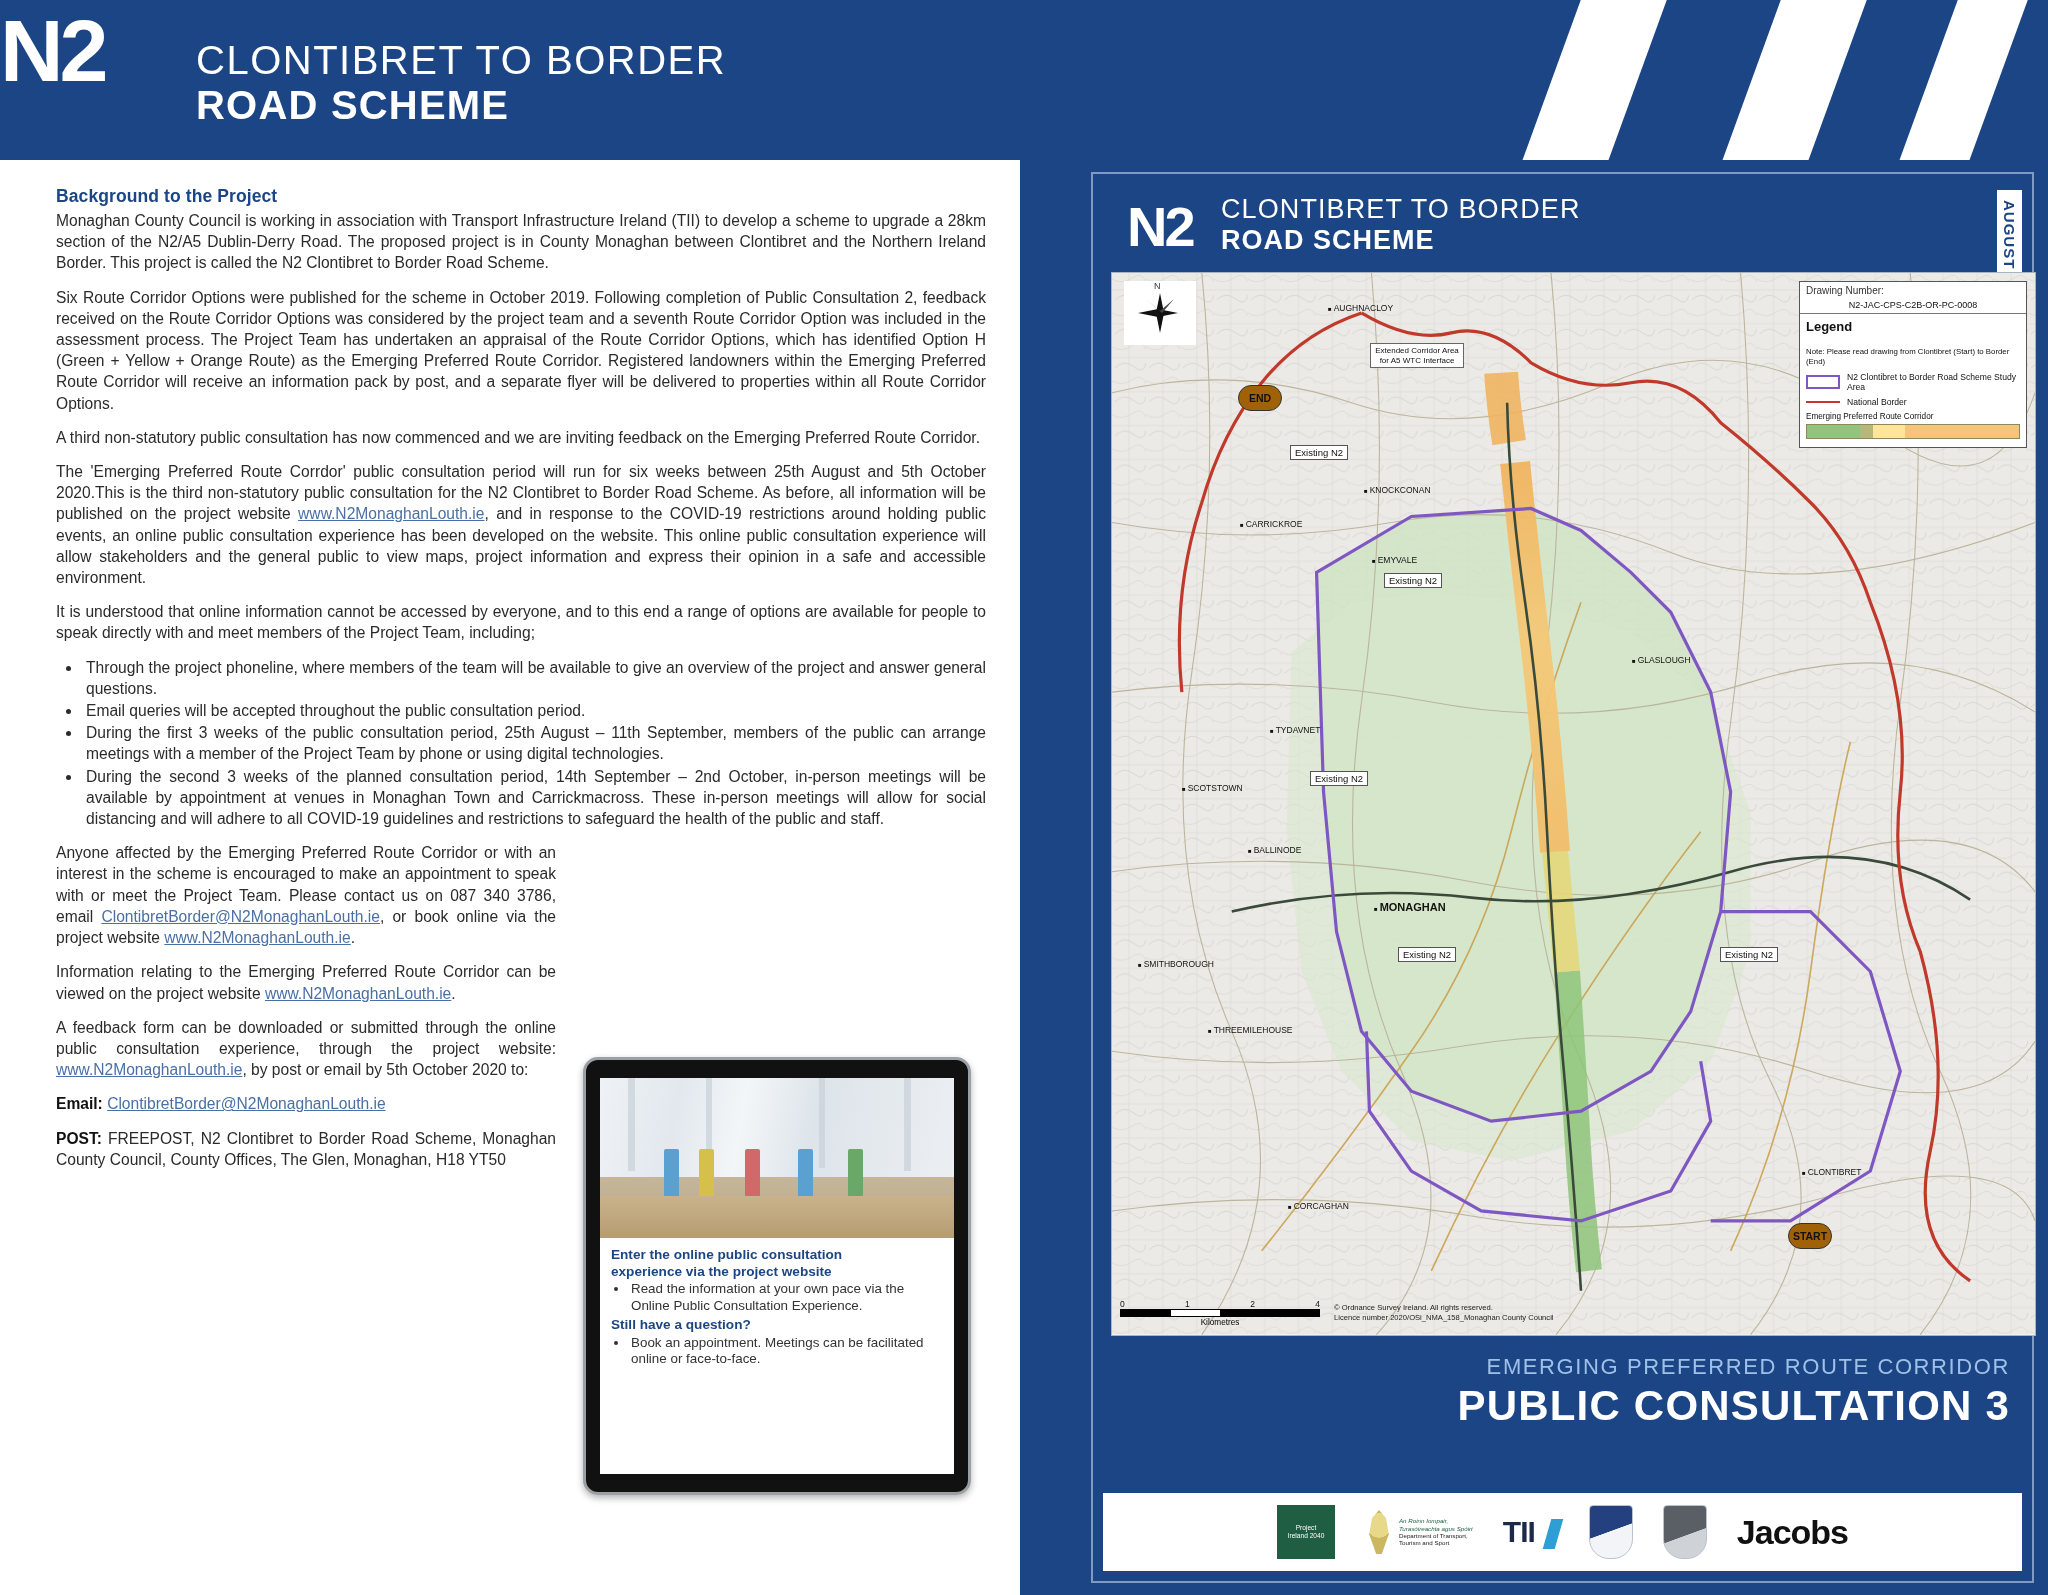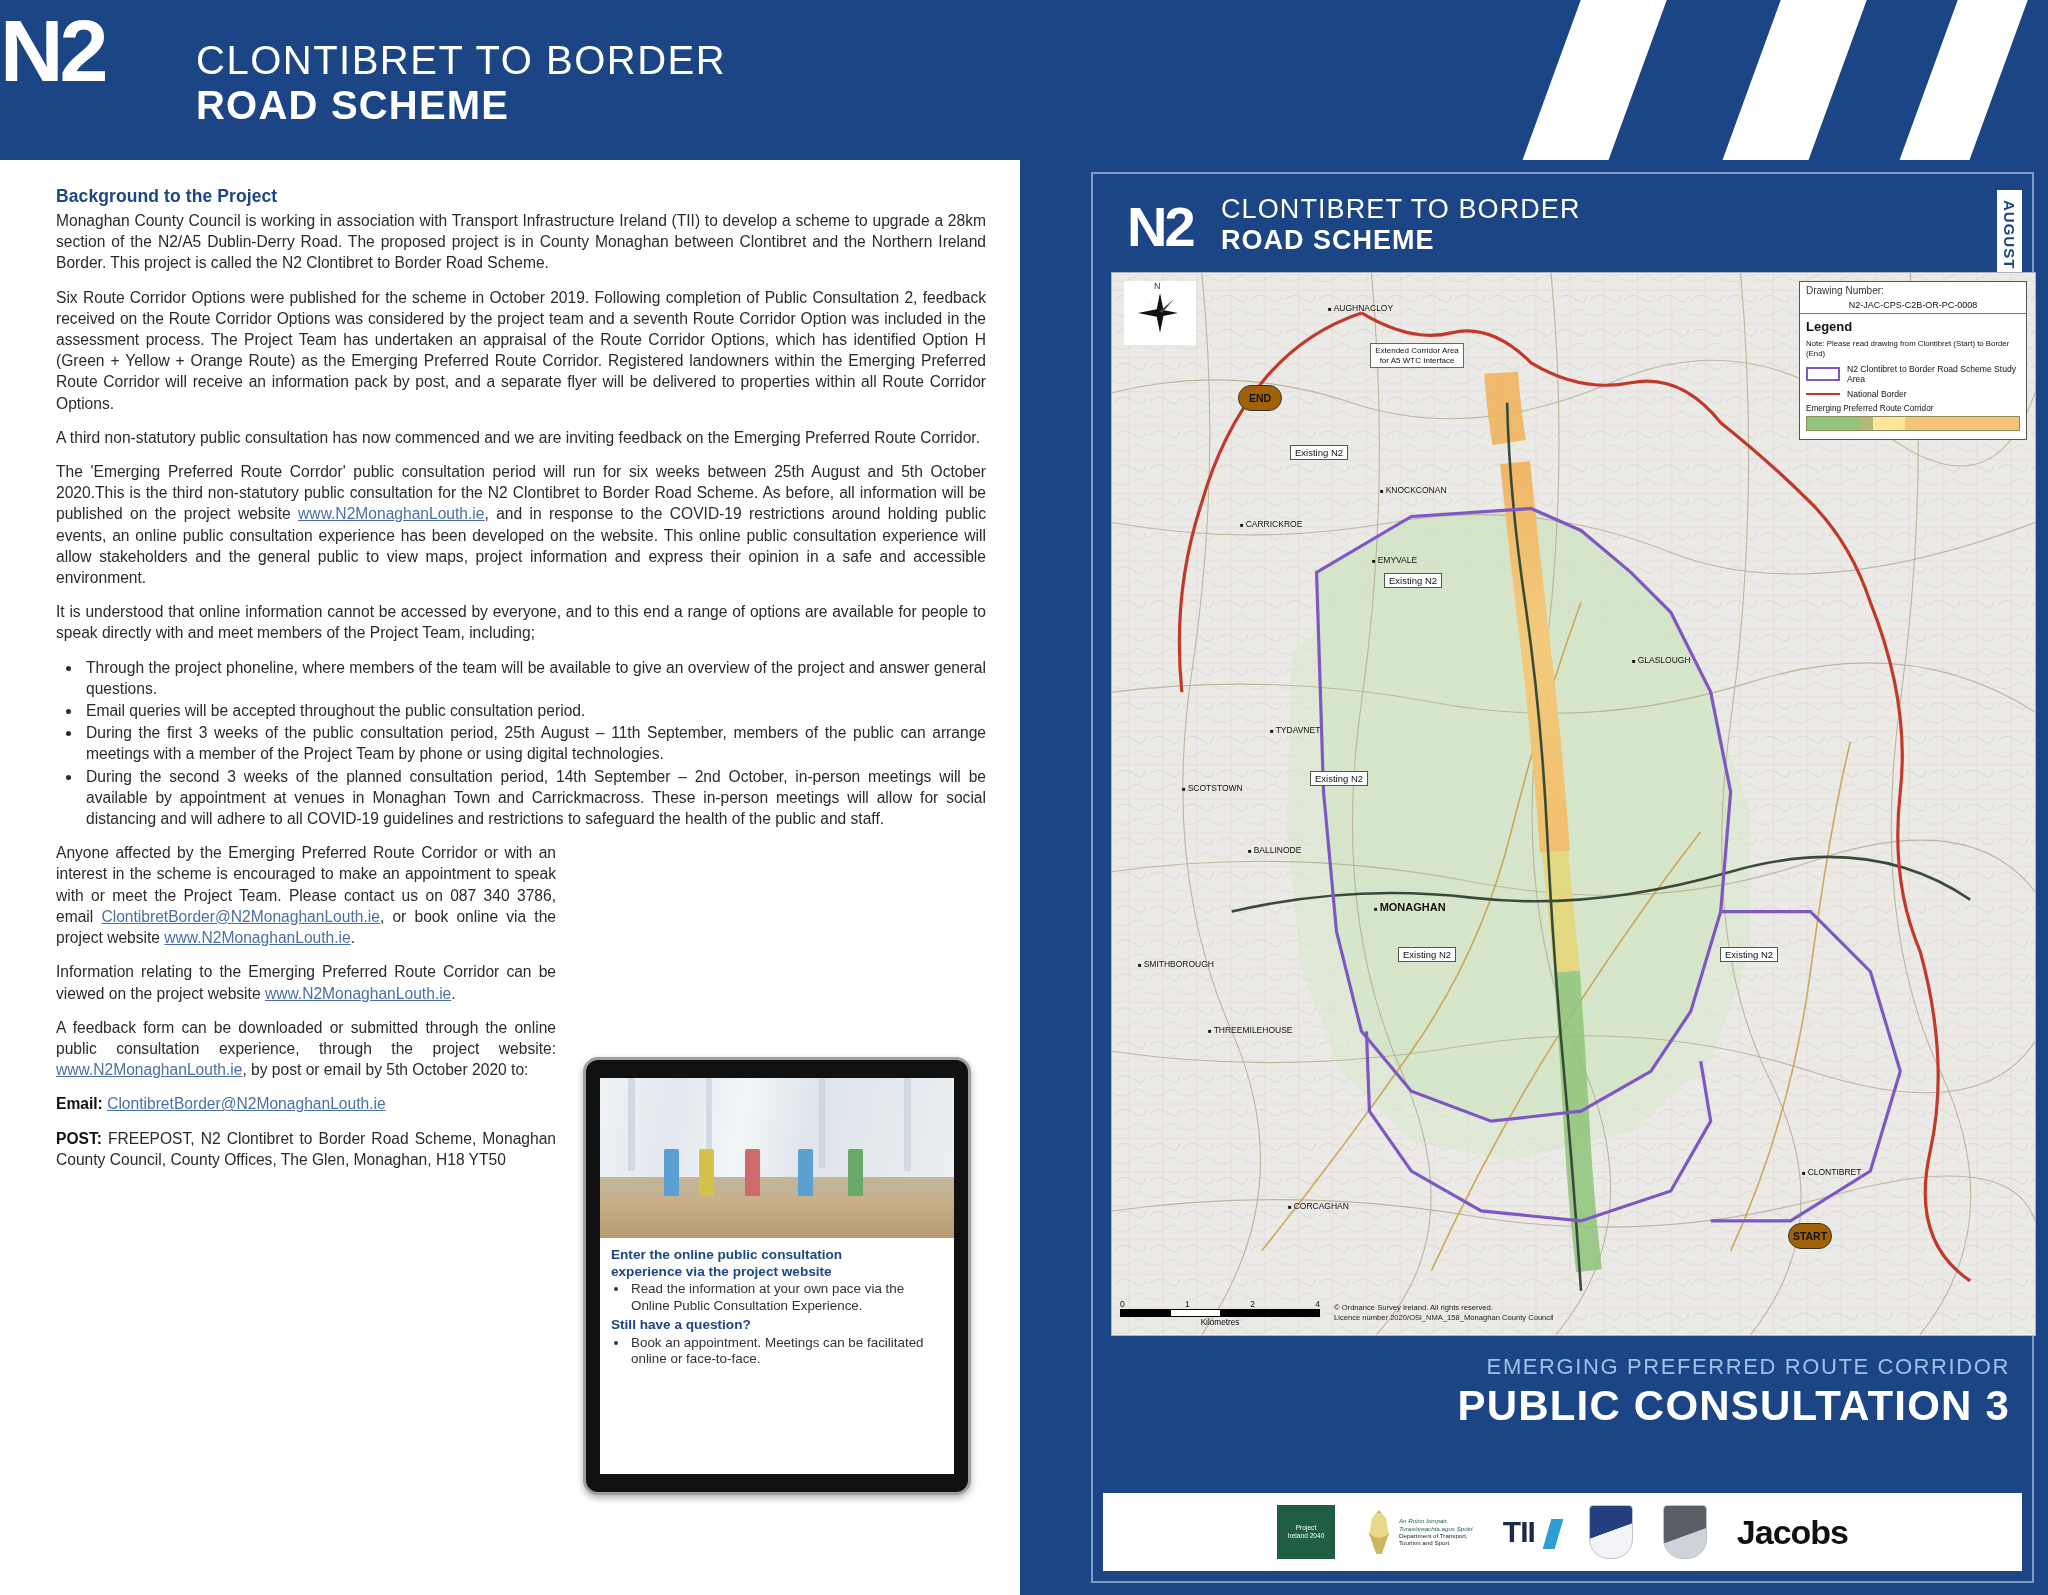--- a/index.html
+++ b/index.html
@@ -170,21 +170,21 @@
   
   #legend {
     position: absolute; right: 8px; top: 8px; width: 228px;
     background: #fff; border: 1px solid #555; z-index: 10;
     font-size: 8.6px; color: #111;
   }
   #legend .dn { padding: 3px 6px; border-bottom: 1px solid #777; }
   #legend .dn .k { font-size: 10px; color:#333; }
   #legend .dn .v { text-align: center; font-size: 9px; margin-top:4px; }
   #legend .body { padding: 5px 6px 8px 6px; }
-  #legend h4 { font-size: 13px; margin-bottom: 5px; }
+  #legend h4 { font-size: 13px; margin-bottom: 13px; }
   #legend .note { font-size: 7.8px; line-height: 1.22; margin-bottom: 6px; }
   #legend .row { display: flex; align-items: center; gap: 7px; margin-bottom: 5px; }
   .swatch-box { width: 34px; height: 14px; border: 2px solid #7e57c2; background: #fff; flex: none; }
   .swatch-line { width: 34px; height: 0; border-top: 2.5px solid #c0392b; flex: none; }
   #legend .corr-lbl { font-size: 8.2px; margin-bottom: 3px; }
   #corr-bar { display: flex; height: 15px; border: 1px solid #8a8a5a; width: 100%; }
   
   #scalebar { position: absolute; left: 8px; bottom: 8px; z-index: 9; width: 200px; }
   #scale-ticks { display:flex; justify-content: space-between; font-size: 8.5px; color:#111; }
   #scale-bars { display:flex; height: 8px; border:1px solid #000; }
@@ -417,21 +417,21 @@
 
       <div class="callout" style="left:258px;top:70px;width:94px;">Extended Corridor Area for A5 WTC Interface</div>
 
       <div class="map-label" style="left:178px;top:172px;">Existing N2</div>
       <div class="map-label" style="left:272px;top:300px;">Existing N2</div>
       <div class="map-label" style="left:198px;top:498px;">Existing N2</div>
       <div class="map-label" style="left:286px;top:674px;">Existing N2</div>
       <div class="map-label" style="left:608px;top:674px;">Existing N2</div>
 
       <div class="town" style="left:216px;top:30px;">AUGHNACLOY</div>
-      <div class="town" style="left:268px;top:212px;">KNOCKCONAN</div>
+      <div class="town" style="left:252px;top:212px;">KNOCKCONAN</div>
       <div class="town" style="left:128px;top:246px;">CARRICKROE</div>
       <div class="town" style="left:260px;top:282px;">EMYVALE</div>
       <div class="town" style="left:520px;top:382px;">GLASLOUGH</div>
       <div class="town" style="left:158px;top:452px;">TYDAVNET</div>
       <div class="town" style="left:70px;top:510px;">SCOTSTOWN</div>
       <div class="town" style="left:136px;top:572px;">BALLINODE</div>
       <div class="town" style="left:262px;top:628px;font-size:11px;font-weight:700;">MONAGHAN</div>
       <div class="town" style="left:26px;top:686px;">SMITHBOROUGH</div>
       <div class="town" style="left:96px;top:752px;">THREEMILEHOUSE</div>
       <div class="town" style="left:690px;top:894px;">CLONTIBRET</div>

